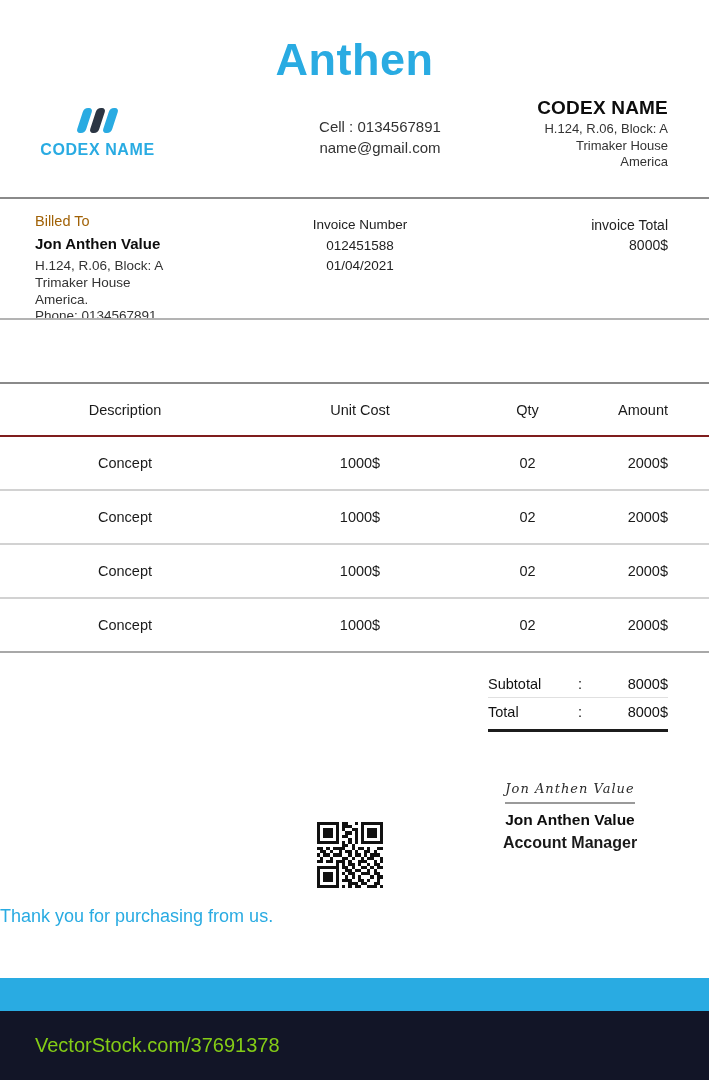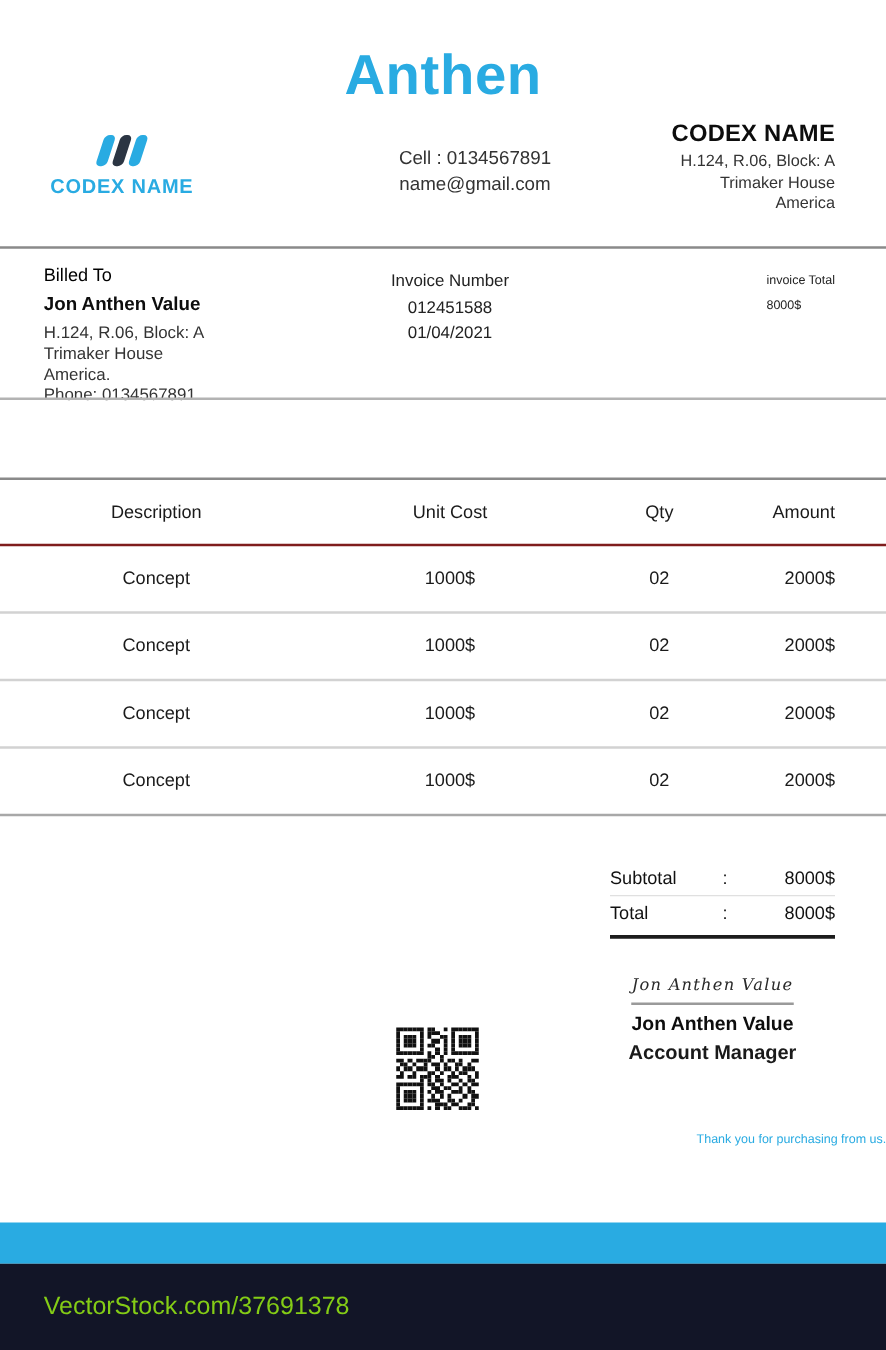--- a/index.html
+++ b/index.html
@@ -32,67 +32,67 @@
   .company-block{position:absolute;right:41px;top:97px;text-align:right;}
   .company-name{font-size:19px;font-weight:700;color:#0d0d0d;letter-spacing:.2px;}
   .company-addr{margin-top:2px;font-size:13px;line-height:16.5px;color:var(--ink-soft);}
 
   .hr{position:absolute;left:0;width:709px;}
   .hr1{top:197px;height:2px;background:#8a8a8a;}
   .hr2{top:318px;height:2px;background:#b3b3b3;}
 
   
   .billed{position:absolute;left:35px;top:213px;}
-  .billed-label{font-size:14.5px;color:#000000;}
+  .billed-label{font-size:14.5px;color:#a16207;}
   .billed-name{margin-top:6px;font-size:15px;font-weight:700;color:#0d0d0d;}
   .billed-addr{margin-top:5px;font-size:13.5px;line-height:17px;color:var(--ink-soft);}
   .billed-phone{font-size:13.5px;color:var(--ink-soft);margin-top:0px;}
 
   .meta{position:absolute;left:280px;top:215px;width:160px;text-align:center;
     font-size:13.5px;color:#222;}
   .meta div{line-height:20.5px;}
 
-  .inv-total{position:absolute;right:41px;top:215px;font-size:10px;color:#222;}
+  .inv-total{position:absolute;right:41px;top:215px;text-align:right;font-size:14px;color:#222;}
   .inv-total div{line-height:20px;}
 
   
   .table{position:absolute;left:0;top:382px;width:709px;border-top:2px solid #8a8a8a;}
   .t-row{display:grid;grid-template-columns:180px 290px 45px 1fr;
     padding:0 41px 0 35px;align-items:center;}
   .t-row div{text-align:center;font-size:14.5px;color:var(--ink);}
   .t-row div:last-child{text-align:right;}
   .t-head{height:53px;border-bottom:2px solid #7f1d1d;}
   .t-data{height:54px;border-bottom:2px solid #d2d2d2;}
   .t-data.last{border-bottom:2px solid #a8a8a8;}
 
   
   .summary{position:absolute;right:41px;top:670px;width:180px;}
   .s-row{display:flex;align-items:center;height:28px;font-size:14.5px;color:#111;}
   .s-row .lbl{width:90px;}
   .s-row .val{margin-left:auto;}
-  .s-sub{border-bottom:1px solid #e0e0e0;margin-top:19px;}
+  .s-sub{border-bottom:1px solid #e0e0e0;}
   .summary{border-bottom:3px solid #1c1c1c;padding-bottom:3px;}
 
   
   .signature{position:absolute;right:34px;top:781px;width:210px;text-align:center;}
   .sig-script{font-family:"DejaVu Serif","Liberation Serif",serif;font-style:italic;
     font-size:13px;color:#2a2a2a;letter-spacing:1px;}
   .sig-line{width:130px;height:2px;background:#9a9a9a;margin:6px auto 7px;}
   .sig-name{font-size:15.5px;font-weight:700;color:#0d0d0d;}
   .sig-role{margin-top:5px;font-size:16px;font-weight:700;color:#1a1a1a;}
 
   
   .qr{position:absolute;left:317px;top:822px;width:66px;height:66px;
     display:grid;grid-template-columns:repeat(21,1fr);grid-template-rows:repeat(21,1fr);
     background:#fff;}
   .qr span{display:block;}
   .qr span.on{background:#111;}
 
-  .thanks{position:absolute;left:0;top:906px;width:709px;text-align:right;
-    font-size:10px;color:var(--accent);}
+  .thanks{position:absolute;left:0;top:906px;width:709px;text-align:left;
+    font-size:18px;color:var(--accent);}
 
   
   .bar-accent{position:absolute;left:0;top:978px;width:709px;height:33px;background:var(--accent);}
   .footer{position:absolute;left:0;top:1011px;width:709px;height:69px;background:var(--footer-navy);
     display:flex;align-items:center;justify-content:space-between;padding:0 40px 0 35px;}
   .brand{color:#fff;font-size:31px;letter-spacing:.5px;}
   .brand .light{font-weight:400;}
   .brand .bold{font-weight:700;}
   .brand .reg{font-size:13px;vertical-align:14px;font-weight:400;}
   .wm-url{color:#84cc16;font-size:20px;font-weight:400;}

